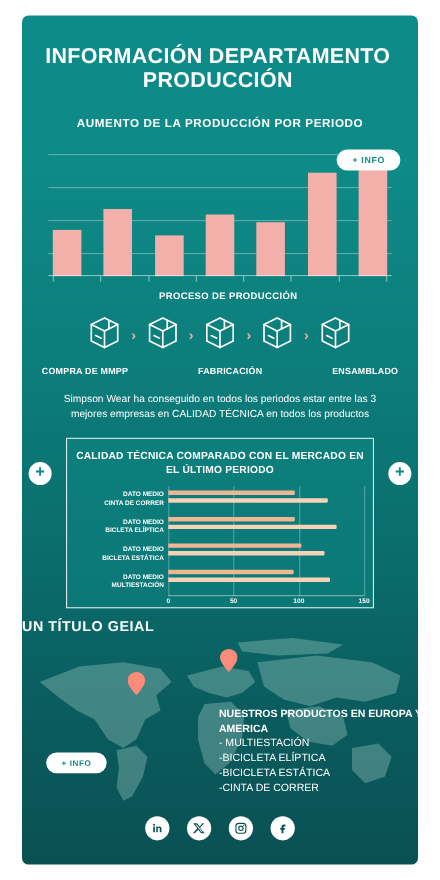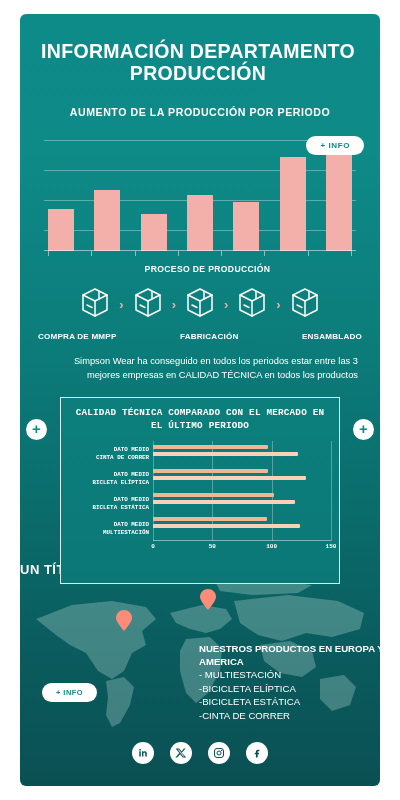--- a/index.html
+++ b/index.html
@@ -79,21 +79,21 @@
   .chev{ color:#F3AFA9; font-size:13px; font-weight:bold; }
   .proc-labels{
     display:flex; justify-content:space-between;
     margin:6px 18px 0 18px;
     color:#ffffff; font-size:8.1px; font-weight:bold; letter-spacing:.2px;
   }
 
   
   .para{
     margin:14px 22px 0 22px;
-    text-align:right; color:#ffffff;
+    text-align:center; color:#ffffff;
     font-size:9.3px; line-height:1.5;
   }
 
   
   .ghost-title{
     position:absolute; left:0; right:0; top:548px;
     text-align:left; color:#ffffff;
     font-size:13px; font-weight:bold; letter-spacing:.5px;
   }
 
@@ -103,26 +103,25 @@
     position:absolute; top:22px;
     width:21px; height:21px; border-radius:50%;
     background:#ffffff; color:#0d8b88;
     font-size:15px; font-weight:bold; line-height:19px; text-align:center;
     z-index:6;
   }
   .plus-left{ left:6px; }
   .plus-right{ right:6px; }
   .hcard{
     position:absolute; left:40px; right:40px; top:0;
-    height:187px;
+    height:155px;
     border:1px solid rgba(255,255,255,.85);
     background:linear-gradient(180deg,#0c7f7d,#0b7876);
     z-index:4;
     padding:9px 8px 4px 8px;
-    font-family:Liberation Mono, monospace;
   }
   .hcard-title{
     text-align:center; color:#ffffff;
     font-size:9.3px; font-weight:bold; line-height:1.35; letter-spacing:.2px;
   }
   .hplot{ position:relative; margin-top:9px; height:100px; display:flex; }
   .hcats{ width:84px; flex:0 0 auto; display:flex; flex-direction:column; justify-content:space-around; }
   .hcat{
     color:#ffffff; font-size:5.9px; font-weight:bold;
     text-align:right; line-height:1.35; padding-right:4px;

